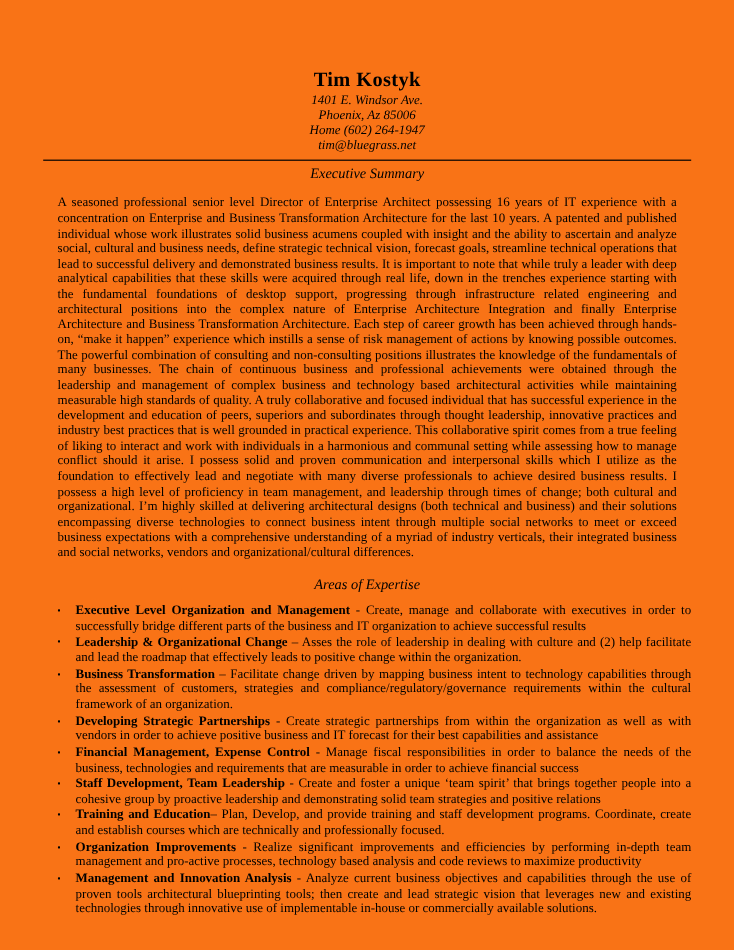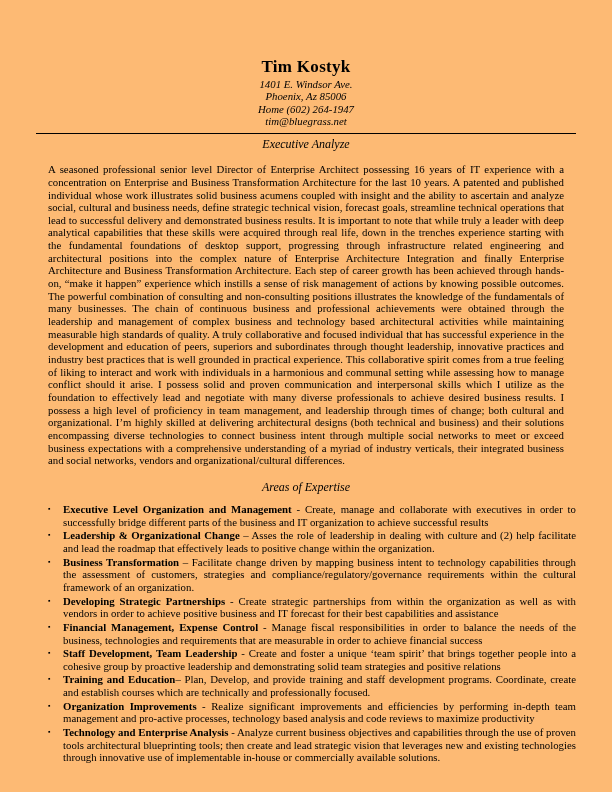--- a/index.html
+++ b/index.html
@@ -1,21 +1,21 @@
 <!DOCTYPE html>
 <html><head>
 <meta charset="utf-8">
 <style>
   html, body { margin: 0; padding: 0; background: #ffffff; }
   .page {
     width: 612px;
     height: 792px;
     box-sizing: border-box;
     padding: 57px 36px 0 36px;
-    background: #fdba74;
+    background: #f97316;
     color: #000000;
     font-family: "Liberation Serif", serif;
     overflow: hidden;
   }
   
   .hdr { text-align: center; }
   .hdr h1 {
     margin: 0 0 2px 0;
     font-size: 17px;
     line-height: 19px;
@@ -81,21 +81,21 @@
   <div class="hdr">
     <h1>Tim Kostyk</h1>
     <div class="addr-line">1401 E. Windsor Ave.</div>
     <div class="addr-line">Phoenix, Az 85006</div>
     <div class="addr-line">Home (602) 264-1947</div>
     <div class="addr-line">tim@bluegrass.net</div>
   </div>
 
   <hr class="rule">
 
-  <h2 class="sec-head">Executive Analyze</h2>
+  <h2 class="sec-head">Executive Summary</h2>
 
   <p class="summary">A seasoned professional senior level Director of Enterprise Architect possessing 16 years of IT experience with a concentration on Enterprise and Business Transformation Architecture for the last 10 years. A patented and published individual whose work illustrates solid business acumens coupled with insight and the ability to ascertain and analyze social, cultural and business needs, define strategic technical vision, forecast goals, streamline technical operations that lead to successful delivery and demonstrated business results. It is important to note that while truly a leader with deep analytical capabilities that these skills were acquired through real life, down in the trenches experience starting with the fundamental foundations of desktop support, progressing through infrastructure related engineering and architectural positions into the complex nature of Enterprise Architecture Integration and finally Enterprise Architecture and Business Transformation Architecture.  Each step of career growth has been achieved through hands-on, “make it happen” experience which instills a sense of risk management of actions by knowing possible outcomes. The powerful combination of consulting and non-consulting positions illustrates the knowledge of the fundamentals of many businesses. The chain of continuous business and professional achievements were obtained through the leadership and management of complex business and technology based architectural activities while maintaining measurable high standards of quality. A truly collaborative and focused individual that has successful experience in the development and education of peers, superiors and subordinates through thought leadership, innovative practices and industry best practices that is well grounded in practical experience.  This collaborative spirit comes from a true feeling of liking to interact and work with individuals in a harmonious and communal setting while assessing how to manage conflict should it arise.  I possess solid and proven communication and interpersonal skills which I utilize as the foundation to effectively lead and negotiate with many diverse professionals to achieve desired business results. I possess a high level of proficiency in team management, and leadership through times of change; both cultural and organizational. I’m highly skilled at delivering architectural designs (both technical and business) and their solutions encompassing diverse technologies to connect business intent through multiple social networks to meet or exceed business expectations with a comprehensive understanding of a myriad of industry verticals, their integrated business and social networks, vendors and organizational/cultural differences.</p>
 
   <h2 class="sec-head second">Areas of Expertise</h2>
 
   <ul class="exp-list">
     <li class="exp-item">
       <span class="bullet">▪</span>
       <span class="exp-text"><span class="term">Executive Level Organization and Management</span><span> - Create, manage and collaborate with executives in order to successfully bridge different parts of the business and IT organization to achieve successful results</span></span>
     </li>
@@ -122,17 +122,17 @@
     <li class="exp-item">
       <span class="bullet">▪</span>
       <span class="exp-text"><span class="term">Training and Education</span><span>– Plan, Develop, and provide training and staff development programs. Coordinate, create and establish courses which are technically and professionally focused.</span></span>
     </li>
     <li class="exp-item">
       <span class="bullet">▪</span>
       <span class="exp-text"><span class="term">Organization Improvements</span><span> - Realize significant improvements and efficiencies by performing in-depth team management and pro-active processes, technology based analysis and code reviews to maximize productivity</span></span>
     </li>
     <li class="exp-item">
       <span class="bullet">▪</span>
-      <span class="exp-text"><span class="term">Technology and Enterprise Analysis</span><span> - Analyze current business objectives and capabilities through the use of proven tools architectural blueprinting tools; then create and lead strategic vision that leverages new and existing technologies through innovative use of implementable in-house or commercially available solutions.</span></span>
+      <span class="exp-text"><span class="term">Management and Innovation Analysis</span><span> - Analyze current business objectives and capabilities through the use of proven tools architectural blueprinting tools; then create and lead strategic vision that leverages new and existing technologies through innovative use of implementable in-house or commercially available solutions.</span></span>
     </li>
   </ul>
 
 </div>
 
 </body></html>

